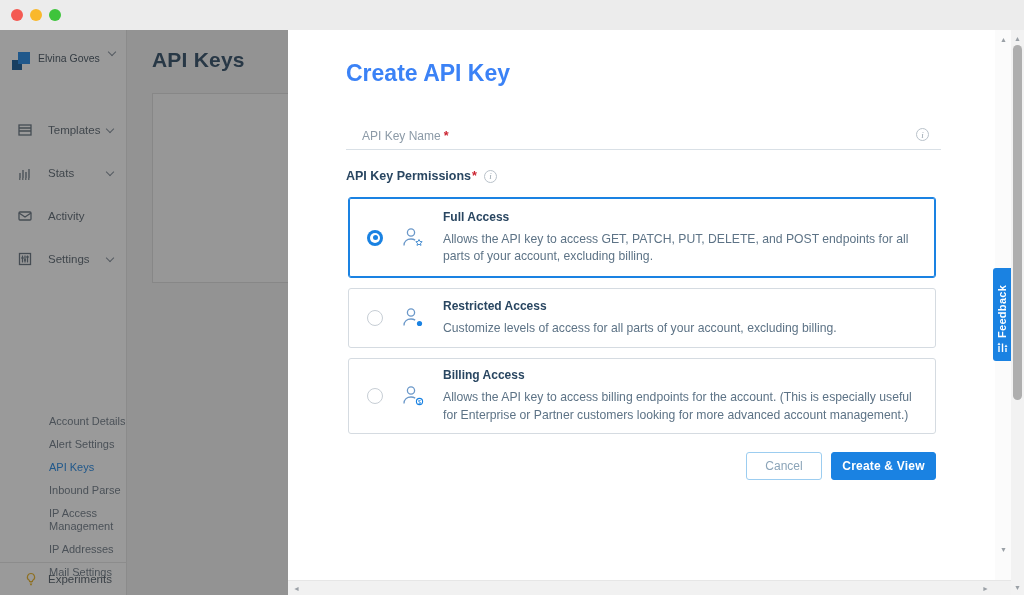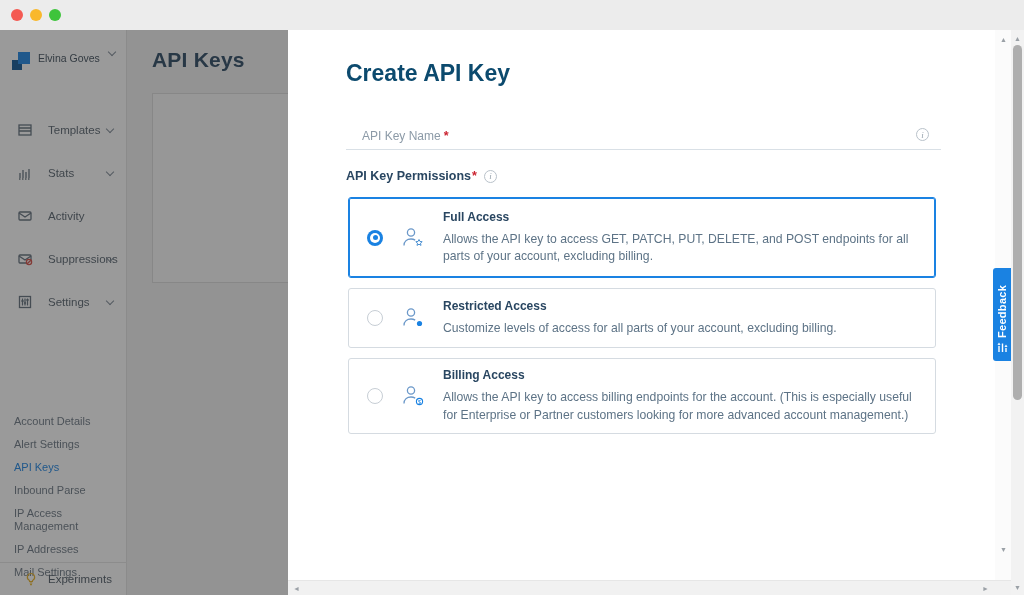--- a/index.html
+++ b/index.html
@@ -24,41 +24,41 @@
   .chev { width:6px; height:6px; border-right:1.5px solid #7c8894; border-bottom:1.5px solid #7c8894; transform:rotate(45deg); display:inline-block; }
   .account .chev { margin-left:9px; margin-top:-3px; }
 
   .nav { position:absolute; left:0; top:78px; width:127px; }
   .nav-item { position:relative; height:43px; display:flex; align-items:center; padding-left:16px; }
   .nav-icon { width:18px; height:18px; flex:0 0 18px; color:#5f6d7a; }
   .nav-icon svg{ width:18px; height:18px; display:block; }
   .nav-label { font-size:11.5px; color:#55616c; margin-left:14px; }
   .nav-item .chev { position:absolute; right:14px; top:18px; }
 
-  .submenu { position:absolute; left:0; top:380px; width:127px; }
+  .submenu { position:absolute; left:0; top:380px; width:127px;padding-left:35px; }
   .sub-item { font-size:11px; color:#6a7682; padding:5px 0 5px 14px; line-height:13px; }
   .sub-item.active { color:#1a82e2; }
 
   .side-divider { position:absolute; left:0; top:532px; width:127px; border-top:1px solid #e4e4e4; }
   .experiments { position:absolute; left:0; top:533px; width:127px; height:32px; display:flex; align-items:center; padding-left:24px; }
   .bulb { width:14px; height:14px; color:#e8b021; }
   .bulb svg{ width:14px; height:14px; display:block; }
   .experiments .nav-label{ margin-left:10px; color:#4c5863; }
 
   .main { position:absolute; left:127px; top:0; width:884px; height:565px; background:#f1f1f1; }
   .page-title { position:absolute; left:25px; top:18px; font-size:21px; font-weight:bold; color:#294661; letter-spacing:.2px; }
   .page-panel { position:absolute; left:25px; top:63px; width:700px; height:190px; background:#fafafa; border:1px solid #dcdcdc; }
 
   
   .overlay { position:absolute; left:0; top:30px; width:1011px; height:565px; background:rgba(40,40,40,0.47); z-index:10; }
 
   
   .modal { position:absolute; left:288px; top:30px; width:723px; height:565px; background:#ffffff; z-index:20; }
   .modal-body { position:absolute; left:0; top:0; width:707px; height:550px; overflow:hidden; }
-  .modal-title { position:absolute; left:58px; top:30px; font-size:23px; font-weight:bold; color:#0c4a6e; }
+  .modal-title { position:absolute; left:58px; top:30px; font-size:23px; font-weight:bold; color:#3b82f6; }
 
   .name-row { position:absolute; left:58px; top:96px; width:595px; height:24px; border-bottom:1px solid #d9e0e6; }
   .name-ph { font-size:12px; color:#8c9aa7;margin-left:16px; }
   .req { color:#cb2431; font-weight:bold; margin-left:3px; font-size:12.5px; }
   .info-ic { display:inline-flex; align-items:center; justify-content:center; width:13px; height:13px; border:1px solid #b9c2ca; border-radius:50%; color:#98a4ae; font-size:9px; font-style:italic; font-family:"Liberation Serif", serif; }
   .name-row .info-ic { position:absolute; right:12px; top:2px; }
 
   .perm-row { position:absolute; left:58px; top:139px; display:flex; align-items:center; gap:7px; }
   .perm-label { font-size:12.5px; font-weight:bold; color:#294661; }
   .perm-label .req{ margin-left:1px; }
@@ -143,32 +143,20 @@
             <svg viewBox="0 0 18 18" fill="none" stroke="currentColor" stroke-width="1.3">
               <rect x="3" y="5" width="12" height="8" rx="1"></rect>
               <path d="M3 6l6 4 6-4"></path>
             </svg>
           </span>
         <span class="nav-label">Activity</span>
       </div>
       <div class="nav-item">
         <span class="nav-icon">
             <svg viewBox="0 0 18 18" fill="none" stroke="currentColor" stroke-width="1.3">
-              <rect x="3" y="5" width="12" height="8" rx="1"></rect>
-              <path d="M3 6l6 4 6-4"></path>
-              <circle cx="13" cy="12" r="2.6" stroke="#d24a43" fill="#fff"></circle>
-              <path d="M11.2 13.8l3.6-3.6" stroke="#d24a43"></path>
-            </svg>
-          </span>
-        <span class="nav-label">Suppressions</span>
-        <span class="chev"></span>
-      </div>
-      <div class="nav-item">
-        <span class="nav-icon">
-            <svg viewBox="0 0 18 18" fill="none" stroke="currentColor" stroke-width="1.3">
               <rect x="3.5" y="3.5" width="11" height="11"></rect>
               <path d="M6.5 5.5v7M9 5.5v7M11.5 5.5v7"></path>
               <path d="M5.3 8h2.4M8 10h2M10.3 7h2.4" stroke-width="1.6"></path>
             </svg>
           </span>
         <span class="nav-label">Settings</span>
         <span class="chev"></span>
       </div>
     </div>
 
@@ -255,20 +243,24 @@
             <circle cx="20.5" cy="19.5" r="3.1" stroke="#1a82e2" stroke-width="1.1" fill="#fff"></circle>
             <text x="20.5" y="22" font-size="5.5" fill="#1a82e2" text-anchor="middle" font-family="Liberation Sans, sans-serif">$</text>
           </svg>
       </span>
       <span class="card-text">
         <div class="card-title">Billing Access</div>
         <div class="card-desc">Allows the API key to access billing endpoints for the account. (This is especially useful for Enterprise or Partner customers looking for more advanced account management.)</div>
       </span>
     </div>
 
+    <div class="btn-row">
+      <div class="btn cancel">Cancel</div>
+      <div class="btn primary">Create &amp; View</div>
+    </div>
   </div>
 
   <div class="m-vscroll">
     <span class="s-arrow" style="top:6px; left:5px;">▲</span>
     <span class="s-arrow" style="top:516px; left:5px;">▼</span>
   </div>
   <div class="m-hscroll">
     <span class="s-arrow" style="left:5px; top:4px;">◄</span>
     <span class="s-arrow" style="right:22px; top:4px;">►</span>
   </div>

